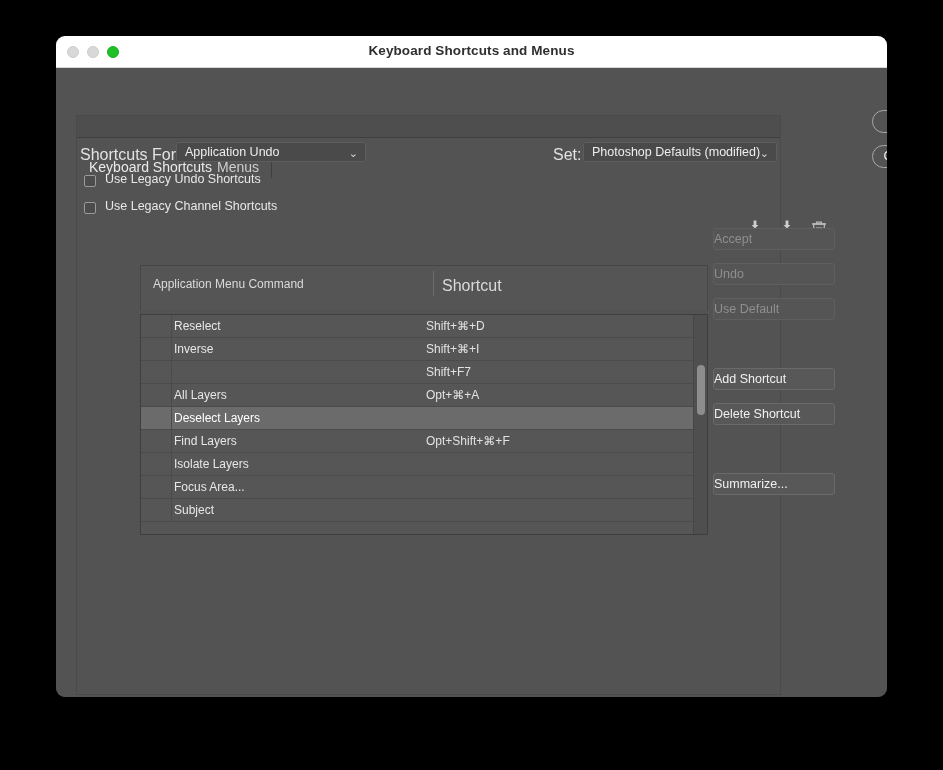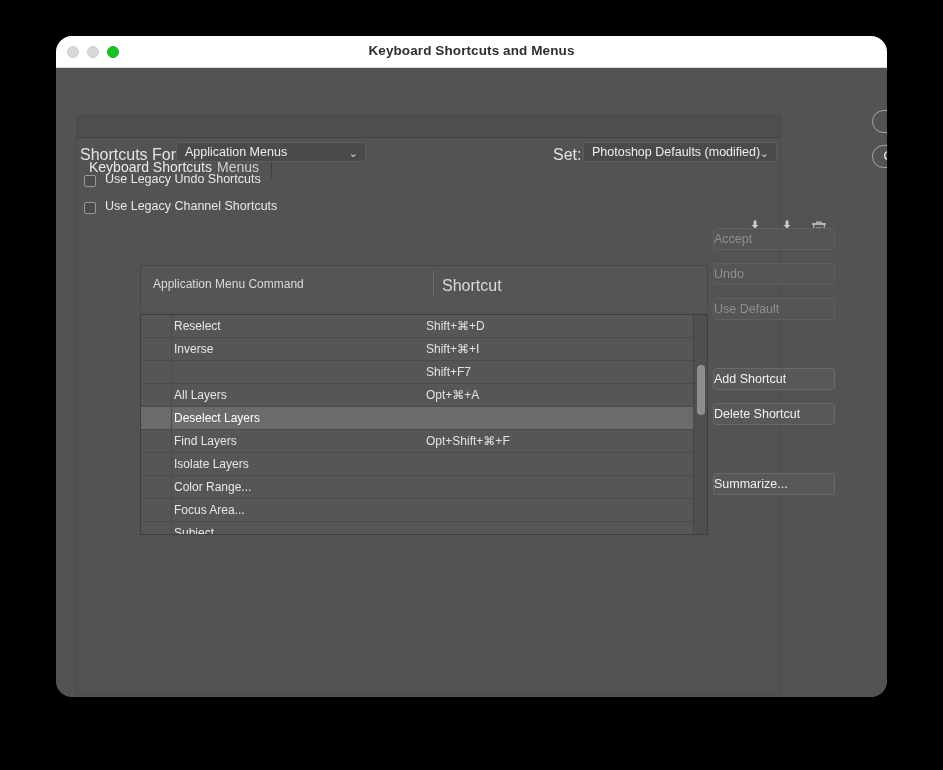--- a/index.html
+++ b/index.html
@@ -16,21 +16,21 @@
   }
 
   
   #window {
     position: absolute;
     left: 56px;
     top: 36px;
     width: 831px;
     height: 661px;
     background: #701a75;
-    border-radius: 16px;
+    border-radius: 9px;
     overflow: hidden;
     box-shadow: 0 6px 26px rgba(0,0,0,0.55);
   }
 
   
   #titlebar {
     position: relative;
     height: 31px;
     background: #ffffff;
     border-bottom: 1px solid #d7d7d7;
@@ -306,21 +306,21 @@
       <div class="tab active" style="left:0px;">
         <span>Keyboard Shortcuts</span>
       </div>
       <div class="tab inactive" style="left:128px;">
         <span>Menus</span>
       </div>
     </div>
 
     <div class="lbl" style="left:24px; top:78px;">Shortcuts For:</div>
     <div class="select" style="left:120px; top:74px; width:190px;">
-      <span>Application Menus</span>
+      <span>Application Undo</span>
       <span class="chev">⌄</span>
     </div>
 
     <div class="lbl" style="left:497px; top:78px;">Set:</div>
     <div class="select" style="left:527px; top:74px; width:194px;">
       <span>Photoshop Defaults (modified)</span>
       <span class="chev">⌄</span>
     </div>
 
     <div class="cbrow" style="left:28px; top:107px;">
@@ -402,25 +402,20 @@
             <div class="cmd">Find Layers</div>
             <div class="sc">Opt+Shift+⌘+F</div>
           </div>
           <div class="row">
             <div class="indent"></div>
             <div class="cmd">Isolate Layers</div>
             <div class="sc"></div>
           </div>
           <div class="row">
             <div class="indent"></div>
-            <div class="cmd">Color Range...</div>
-            <div class="sc"></div>
-          </div>
-          <div class="row">
-            <div class="indent"></div>
             <div class="cmd">Focus Area...</div>
             <div class="sc"></div>
           </div>
           <div class="row">
             <div class="indent"></div>
             <div class="cmd">Subject</div>
             <div class="sc"></div>
           </div>
         </div>
       <div id="list-scroll-track">

